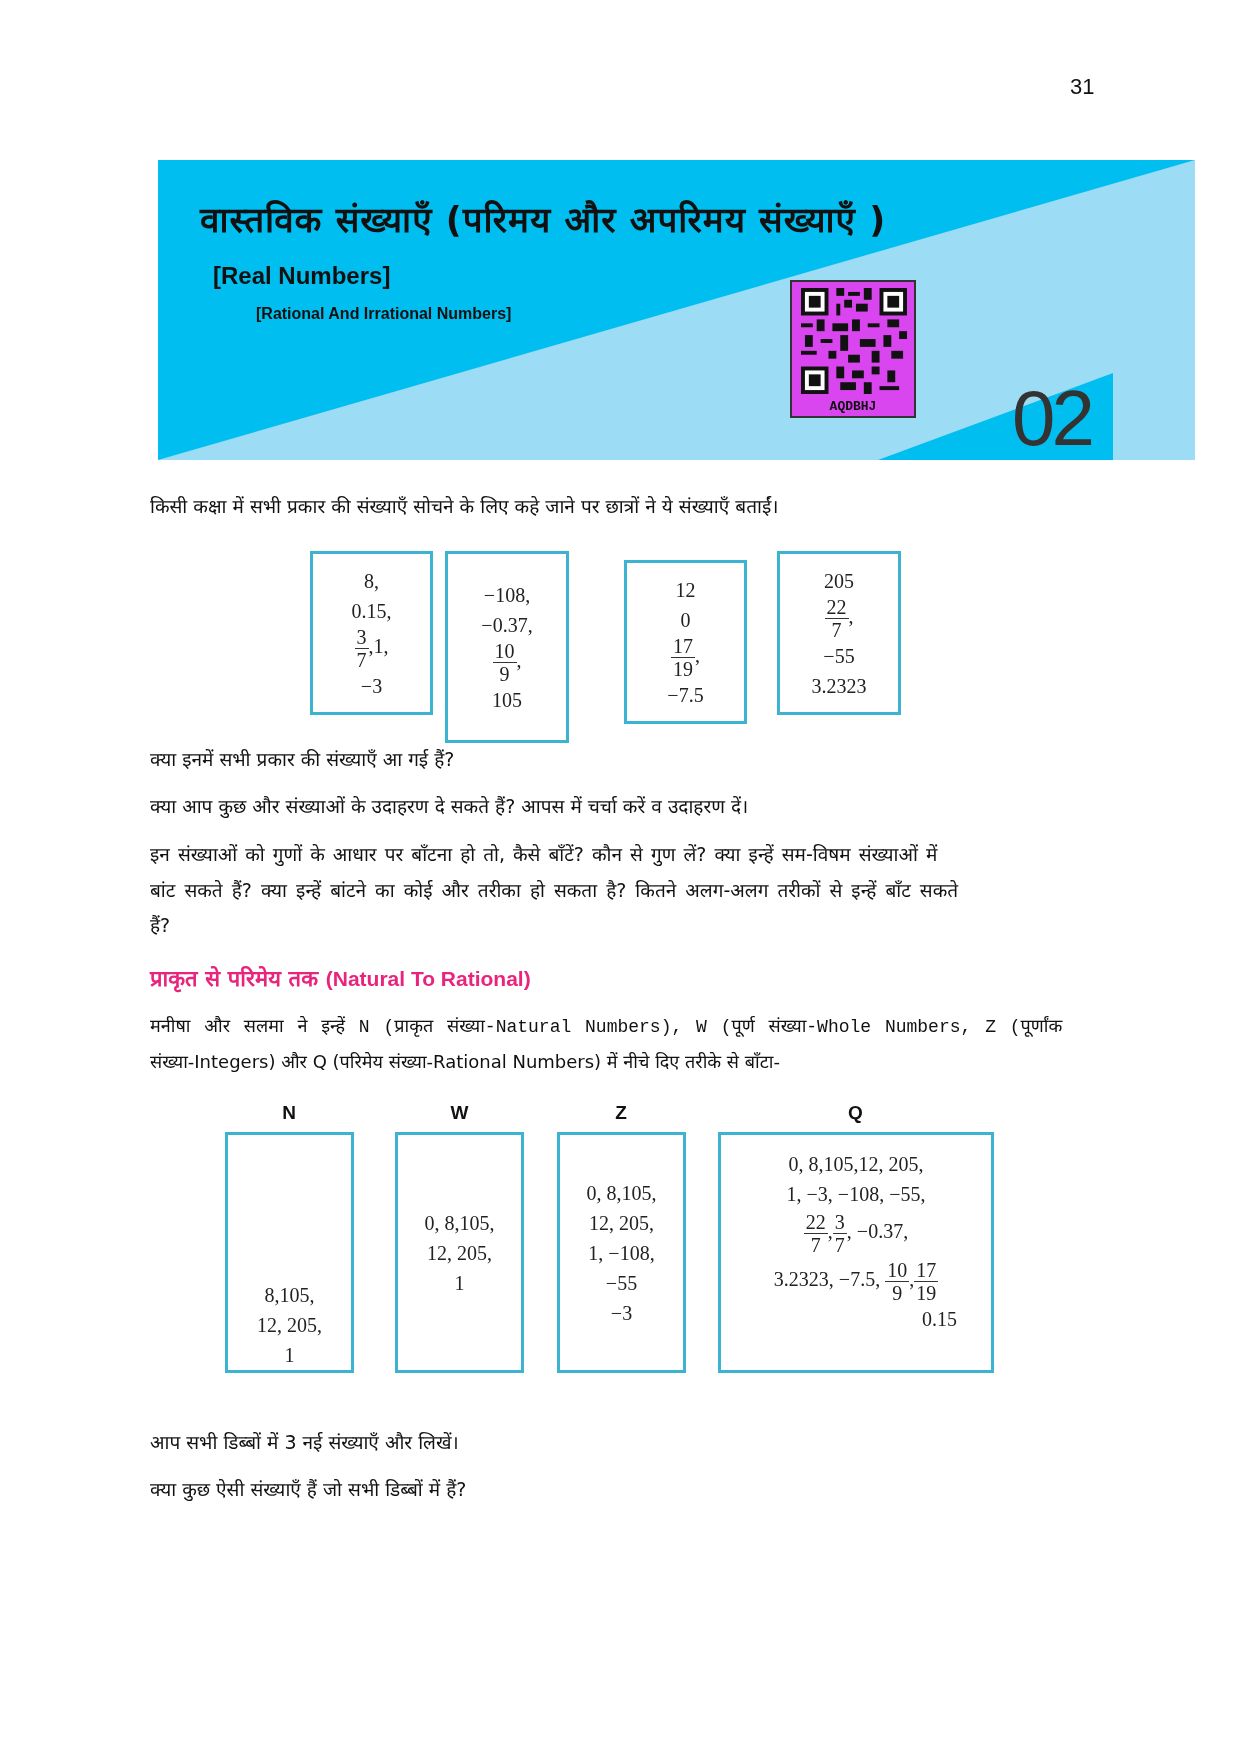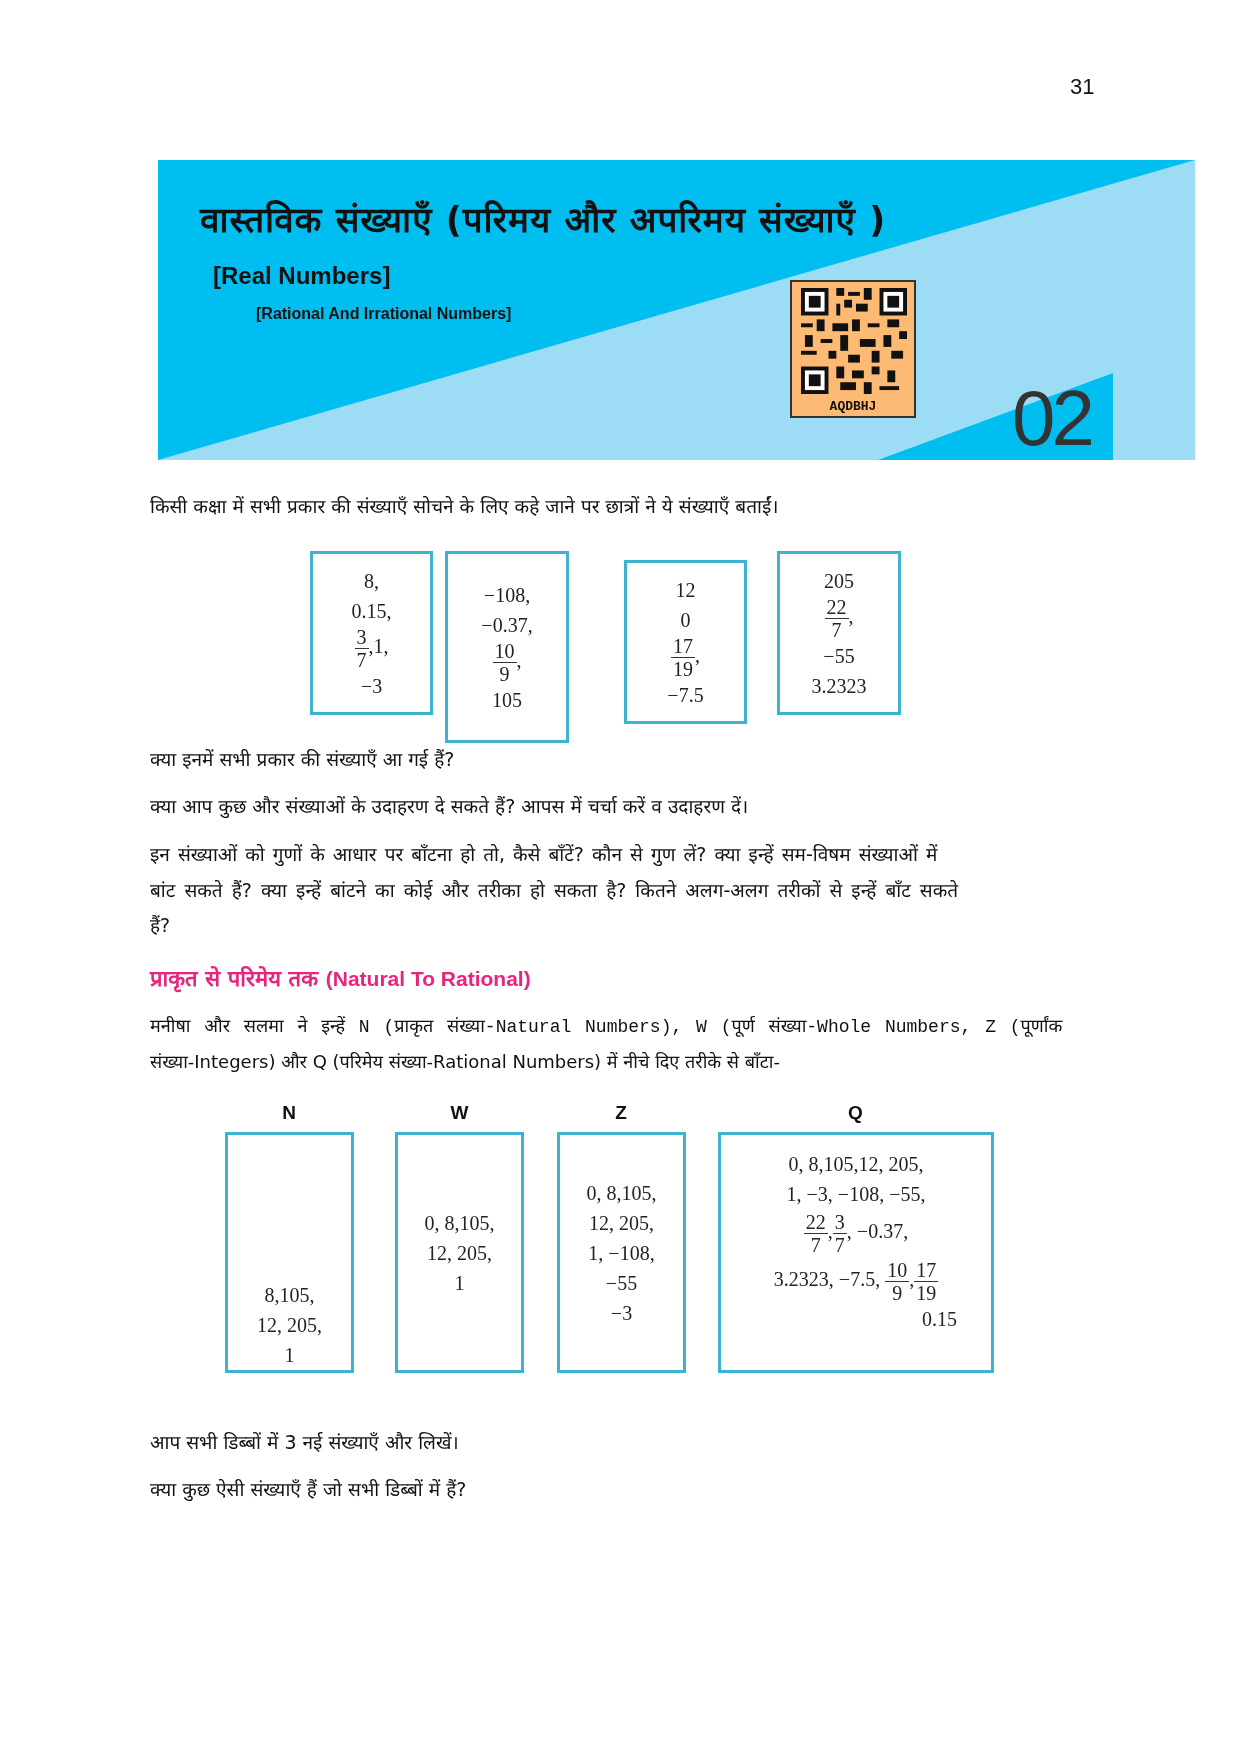--- a/index.html
+++ b/index.html
@@ -5,21 +5,21 @@
   html, body { margin:0; padding:0; background:#ffffff; }
   body { width:1241px; height:1755px; position:relative; overflow:hidden;
          font-family:"DejaVu Sans", sans-serif; color:#111; }
   .abs { position:absolute; }
   .page-num { left:1070px; top:74px; font-size:22px; font-family:"Liberation Sans", sans-serif; }
   .banner { left:158px; top:160px; width:1037px; height:300px; overflow:hidden; }
   .banner svg { position:absolute; left:0; top:0; }
   .title { left:200px; top:195px; font-size:35px; font-weight:bold; white-space:nowrap; letter-spacing:1px; }
   .sub1 { left:213px; top:262px; font-size:24px; font-weight:bold; font-family:"Liberation Sans", sans-serif; }
   .sub2 { left:208px; top:305px; font-size:16px; font-weight:bold; font-family:"Liberation Sans", sans-serif;margin-left:48px; }
-  .qr { left:790px; top:280px; width:126px; height:138px; background:#fdba74; border:2px solid #333; box-sizing:border-box; }
+  .qr { left:790px; top:280px; width:126px; height:138px; background:#d946ef; border:2px solid #333; box-sizing:border-box; }
   .qr-code { position:absolute; left:8px; top:6px; width:108px; height:106px; }
   .qr-label { position:absolute; left:0; right:0; bottom:2px; text-align:center; font-size:13px; font-weight:bold; font-family:"Liberation Mono", monospace; }
   .chapter-num { left:1012px; top:378px; font-size:78px; color:#333; font-family:"Liberation Sans", sans-serif; letter-spacing:-4px; line-height:80px; }
   .para { font-size:19px; white-space:nowrap; }
   .box { border:3px solid #3bb3d1; box-sizing:border-box; font-family:"Liberation Serif", serif; font-size:20px; color:#222;
          display:flex; flex-direction:column; align-items:center; justify-content:center; }
   .box .ln { line-height:30px; text-align:center; }
   .frac { display:inline-flex; flex-direction:column; align-items:center; vertical-align:middle; line-height:22px; }
   .frac .num { border-bottom:1.5px solid #333; padding:0 2px; }
   .heading-pink { left:150px; top:962px; color:#e8247c; font-size:22px; font-weight:bold; white-space:nowrap; }

